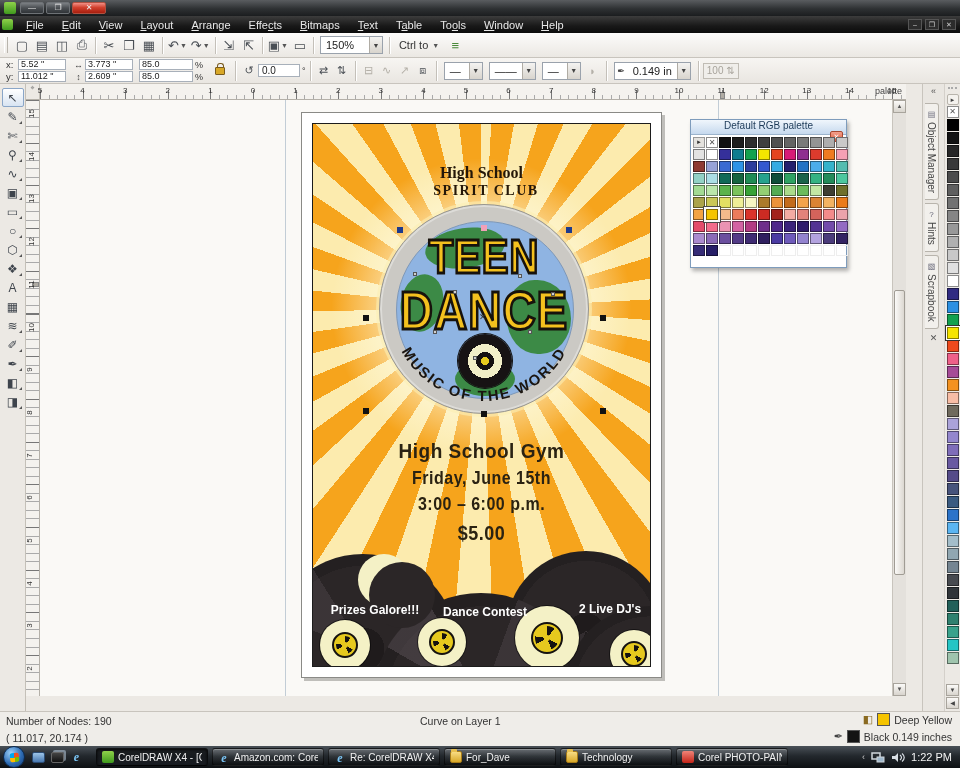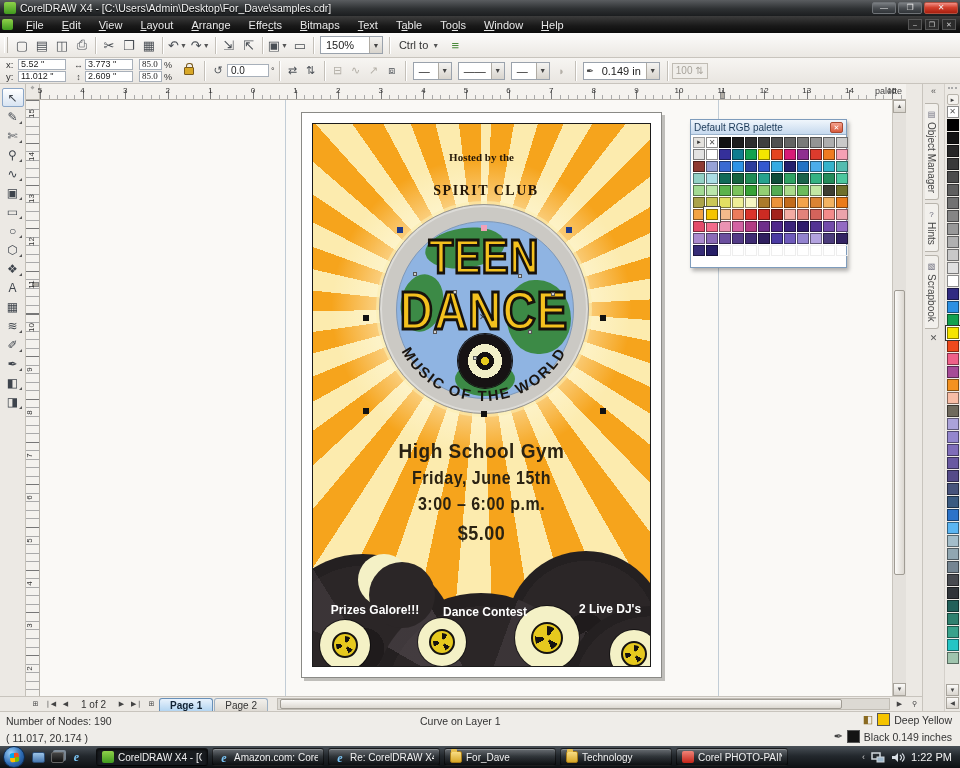--- a/index.html
+++ b/index.html
@@ -42,21 +42,21 @@
   .flat-drop { display:flex; align-items:center; gap:3px; padding:0 6px; font-size:11px; color:#333; height:19px; }
 
   
   .propbar { position:absolute; left:0; top:58px; width:960px; height:26px;
     background:linear-gradient(#f7f5f2,#e9e6e1); border-bottom:1px solid #c8c4bd; display:flex; align-items:center; padding-left:6px; }
   .stack { display:flex; flex-direction:column; gap:1px; margin-right:6px; }
   .mini-row { display:flex; align-items:center; height:11px; }
   .pb-lab { font-size:9.5px; color:#333; width:12px; }
   .pb-ico { font-size:9px; color:#444; width:13px; text-align:center; }
   .pb-field { width:48px; height:11px; background:#fff; border:1px solid #a8b0ba; font-size:9px; padding:0 2px; line-height:9px; color:#222; }
-  .pb-field.small { width:23px;font-family:Liberation Serif, serif; }
+  .pb-field.small { width:54px; }
   .pct { font-size:9px; margin-left:2px; color:#333; }
   .lockbox { width:10px; height:8px; border:1.5px solid #7a5b1e; border-radius:1px; background:#d8a828; position:relative; margin:0 6px; }
   .lockbox:before { content:""; position:absolute; left:1px; top:-5px; width:5px; height:4px; border:1.5px solid #7a5b1e; border-bottom:none; border-radius:3px 3px 0 0; }
   .pb-btn { min-width:18px; height:18px; display:flex; align-items:center; justify-content:center; font-size:11px; color:#4a4f55; }
   .pb-btn.dis { color:#b4b0a8; }
   .pb-sep { width:1px; height:20px; background:#c4c0b9; margin:0 4px; box-shadow:1px 0 0 #fff; }
   .rot-field { width:42px; height:13px; background:#fff; border:1px solid #a8b0ba; font-size:10px; padding:0 3px; }
   .spin { display:flex; align-items:center; border:1px solid #c0bcb4; background:#f0eeea; color:#a8a49c; height:16px; padding:0 3px; font-size:10px; }
 
   
@@ -134,21 +134,21 @@
   .adapter { border-radius:50%; background:var(--adapter-yellow); border:2px solid #151210; position:relative; }
   .adapter:after { content:""; position:absolute; inset:2px; border-radius:50%;
     background:conic-gradient(#151210 0 38deg, transparent 38deg 120deg, #151210 120deg 158deg, transparent 158deg 240deg, #151210 240deg 278deg, transparent 278deg 360deg); }
   .adapter:before { content:""; position:absolute; left:50%; top:50%; width:6px; height:6px; margin:-3px; border-radius:50%; background:var(--adapter-yellow); z-index:2; }
   .aA,.aB,.aD { width:26px; height:26px; } .aC { width:32px; height:32px; }
   .feat { position:absolute; transform:translateX(-50%) scaleY(1.1); font-weight:bold; font-size:12px; color:#fff; white-space:nowrap; }
 
   
   .palwin { position:absolute; left:650px; top:19px; width:157px; height:149px; background:#fff; border:1px solid #7e9cbc; box-shadow:2px 3px 4px rgba(0,0,0,.3); }
   .palwin-title { height:15px; background:linear-gradient(#f0f6fc,#c6d9ee); border-bottom:1px solid #9cb4cc;
-    display:flex; align-items:center; padding:0 3px; font-size:10px; color:#1c3a58; }
+    display:flex; align-items:center; padding:0 3px; font-size:10px; color:#1c3a58;flex-direction:column; }
   .palwin-close { margin-left:auto; width:13px; height:11px; background:linear-gradient(#f4a08c,#d85a3c); border:1px solid #a84830; border-radius:2px;
     color:#fff; font-size:7px; line-height:10px; text-align:center; }
   .palgrid { display:grid; grid-template-columns:repeat(12,12px); grid-auto-rows:11px; gap:1px; padding:2px; }
   .pcell { border:1px solid rgba(0,0,0,.45); }
   .pcell.empty { border-color:#eee; }
   .pcell.arrow { background:#e4e2de; color:#333; font-size:6px; line-height:9px; text-align:center; border-color:#999; }
   .pcell.none { background:#fff; color:#555; font-size:8px; line-height:9px; text-align:center; }
   .pcell.sel { outline:2px solid #fafafa; box-shadow:0 0 0 3px #4a4a4a; position:relative; z-index:2; }
 
   
@@ -218,21 +218,20 @@
   .tray .chev { font-size:9px; color:#ccc; }
   .clock { font-size:11px; color:#f4f4f4; }
 </style>
 </head>
 <body>
 
 <div id="app">
 
   <div class="titlebar">
     <div class="app-icon"></div>
-    <div class="title-text">CorelDRAW X4 - [C:\Users\Admin\Desktop\For_Dave\samples.cdr]</div>
     <div class="winbtns">
       <div class="winbtn">—</div>
       <div class="winbtn">❐</div>
       <div class="winbtn close">✕</div>
     </div>
   </div>
 
   <div class="menubar">
     <div class="app-icon"></div>
     <div id="menu-items" style="display:flex">
@@ -421,21 +420,21 @@
       <div class="tool">◧<span class="fly"></span></div>
       <div class="tool">◨<span class="fly"></span></div>
     </div>
 
   <div class="canvas">
     <div class="guide" style="left:245px"></div>
     <div class="guide" style="left:678px"></div>
 
     <div class="page">
       <div class="poster">
-        <div class="p-txt hdr1">Hosted by the</div>
+        <div class="p-txt hdr2">High School</div>
         <div class="p-txt hdr3">SPIRIT CLUB</div>
 
         <div class="logo">
           <div class="globe">
             <div class="land l1"></div>
             <div class="land l2"></div>
             <div class="land l3"></div>
             <div class="land l4"></div>
           </div>
           <div class="word word1">TEEN</div>
@@ -699,39 +698,20 @@
         <div class="rswatch" style="background: rgb(57, 162, 139);"></div>
         <div class="rswatch" style="background: rgb(37, 197, 197);"></div>
         <div class="rswatch" style="background: rgb(159, 196, 173);"></div>
       </div>
     <div class="rpal-btm">
       <div class="rpal-btn">▼</div>
       <div class="rpal-btn">◀</div>
     </div>
   </div>
 
-  <div class="pagenav">
-    <div style="width:28px"></div>
-    <div class="pn-btn">⊞</div>
-    <div class="pn-btn">❘◀</div>
-    <div class="pn-btn">◀</div>
-    <div class="pn-count">1 of 2</div>
-    <div class="pn-btn">▶</div>
-    <div class="pn-btn">▶❘</div>
-    <div class="pn-btn">⊞</div>
-    <div id="page-tabs" style="display:flex;align-items:flex-end;height:15px">
-        <div class="ptab active">Page 1</div>
-        <div class="ptab">Page 2</div>
-      </div>
-    <div class="hscroll">
-      <div class="hthumb"></div>
-    </div>
-    <div class="pn-btn">▶</div>
-    <div class="pn-btn">⚲</div>
-  </div>
 
   <div class="status">
     <div class="srow">
       <span class="s-nodes">Number of Nodes: 190</span>
       <span class="s-object">Curve on Layer 1</span>
       <span class="s-right">
         <span class="s-ico">◧</span>
         <span class="s-swatch" id="fill-swatch" style="background: rgb(245, 196, 0);"></span>
         <span>Deep Yellow</span>
       </span>

